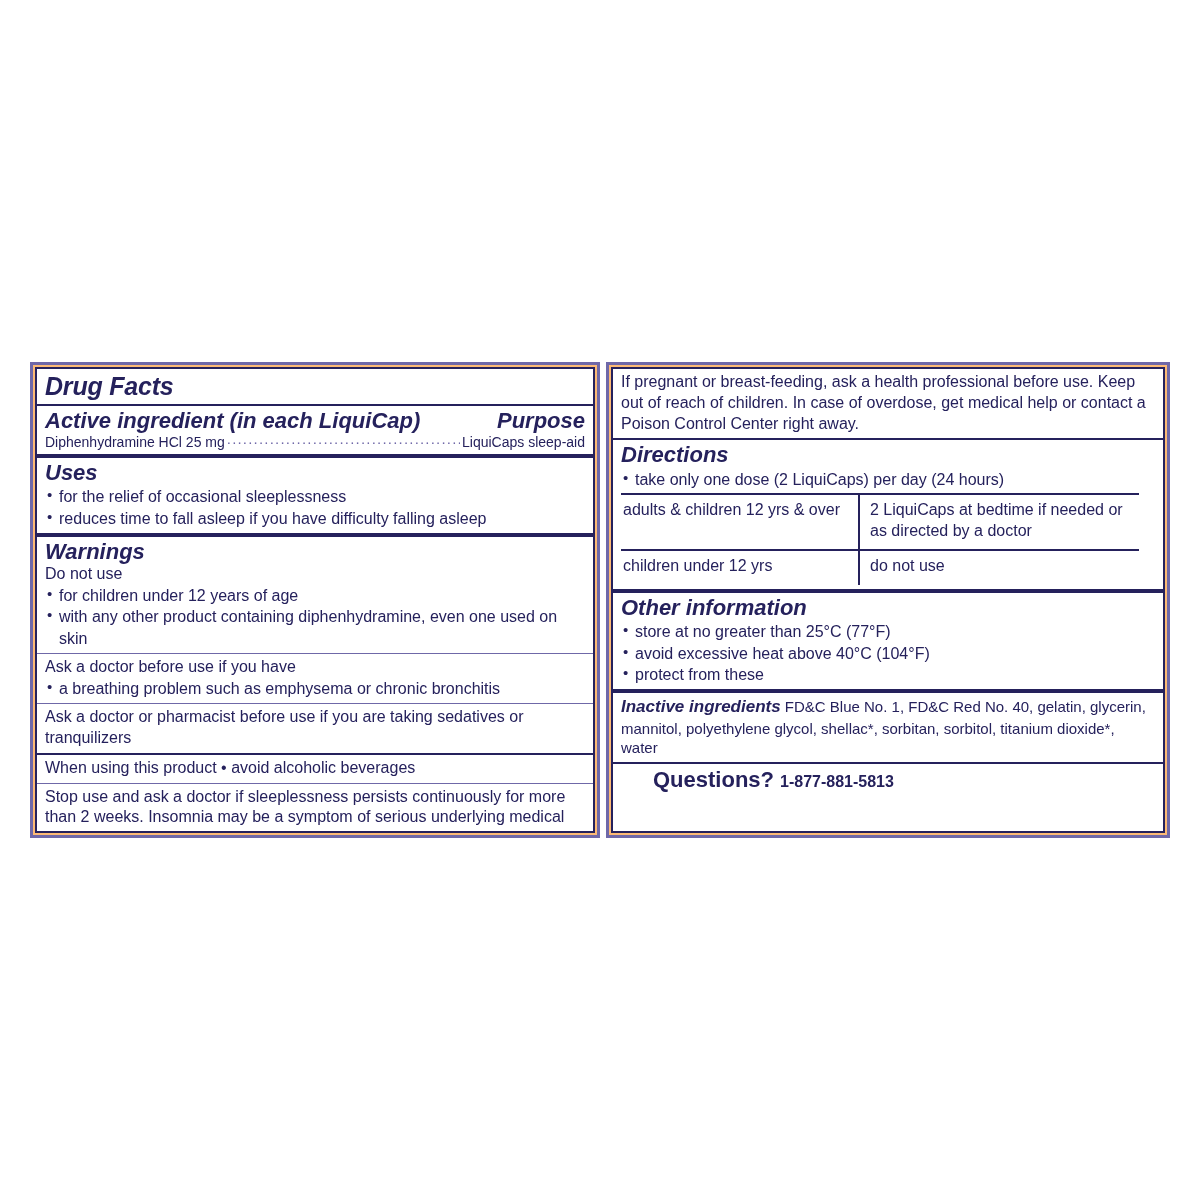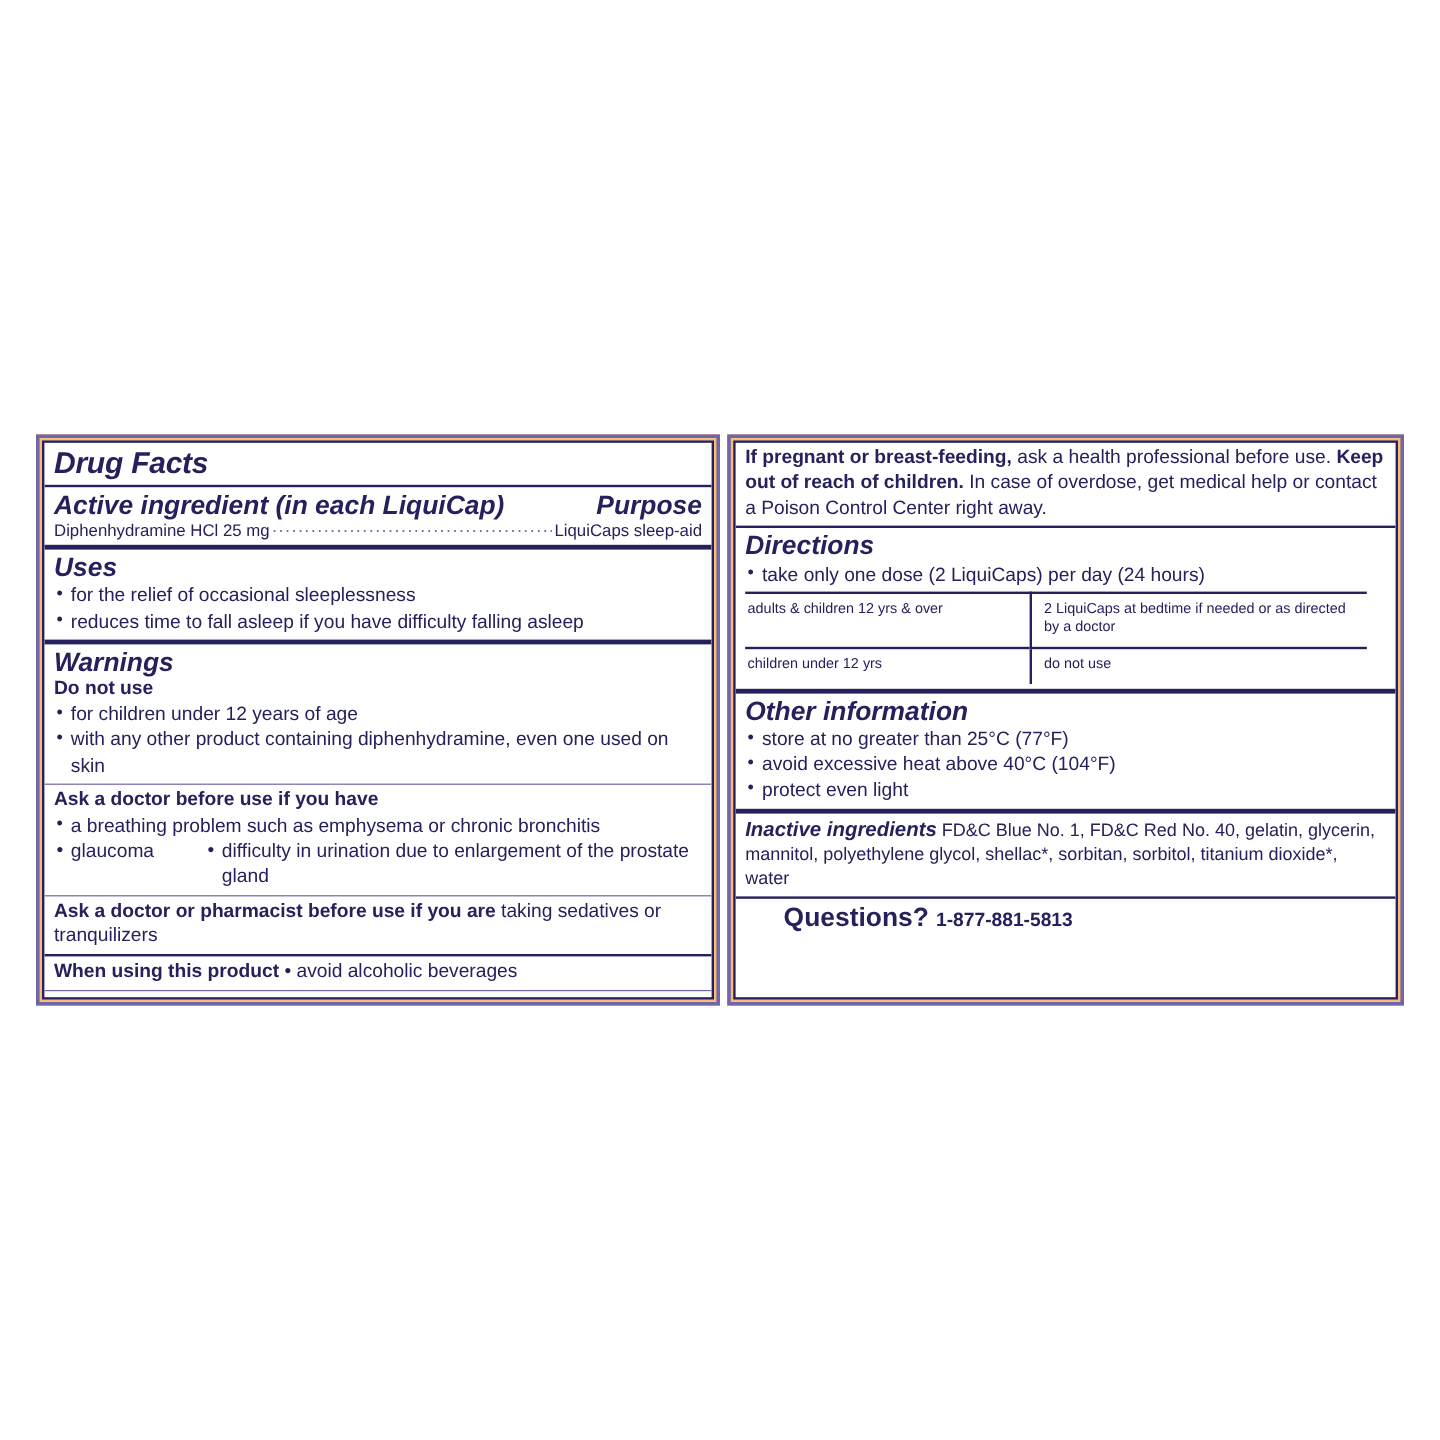--- a/index.html
+++ b/index.html
@@ -62,21 +62,21 @@
     white-space: nowrap;
   }
   .hdr-mid {
     font-size: 22px;
     font-weight: bold;
     font-style: italic;
     line-height: 1.1;
   }
   .bold-lead {
     font-size: 16px;
-    font-weight: bold;
+    font-weight: normal;
     line-height: 1.25;
   }
   .body-txt {
     font-size: 16px;
     line-height: 1.3;
     font-weight: normal;
   }
 
   .flex-row {
     display: flex;
@@ -147,21 +147,21 @@
   }
   .ib-gap { width: 46px; }
 
   
   .dose-table {
     margin-top: 3px;
     width: 100%;
     border-collapse: collapse;
   }
   .dose-table td {
-    font-size: 12px;
+    font-size: 16px;
     line-height: 1.3;
     vertical-align: top;
     padding: 5px 6px 8px 2px;
   }
   .dose-table tr.row-top td  { border-top: 2px solid #25215c; }
   .dose-table tr.row-next td { border-top: 2px solid #25215c; }
   .dose-table td.c1 {
     width: 225px;
     border-right: 2px solid #25215c;
     padding-right: 10px;
@@ -239,25 +239,20 @@
           <li>for children under 12 years of age</li>
           <li>with any other product containing diphenhydramine, even one used on skin</li>
         </ul>
       </div>
 
       <div class="block rule-thin">
         <div class="bold-lead">Ask a doctor before use if you have</div>
         <ul class="bullets">
           <li>a breathing problem such as emphysema or chronic bronchitis</li>
         </ul>
-        <div class="inline-bullets">
-          <span class="ib">glaucoma</span>
-          <span class="ib-gap"></span>
-          <span class="ib">difficulty in urination due to enlargement of the prostate gland</span>
-        </div>
       </div>
 
       <div class="block rule-thin">
         <div class="body-txt">
           <span class="bold-lead">Ask a doctor or pharmacist before use if you are</span>
           <span>taking sedatives or tranquilizers</span>
         </div>
       </div>
 
       <div class="block rule-med">
@@ -308,21 +303,21 @@
           </tbody>
             </table>
         </div>
       </div>
 
       <div class="block rule-thick">
         <div class="hdr-mid">Other information</div>
         <ul class="bullets">
           <li>store at no greater than 25°C (77°F)</li>
           <li>avoid excessive heat above 40°C (104°F)</li>
-          <li>protect even light</li>
+          <li>protect from these</li>
         </ul>
       </div>
 
       <div class="block rule-thick">
         <div class="inactive-p">
           <span class="inactive-hd">Inactive ingredients</span>
           <span>FD&amp;C Blue No. 1, FD&amp;C Red No. 40, gelatin, glycerin, mannitol, polyethylene glycol, shellac*, sorbitan, sorbitol, titanium dioxide*, water</span>
         </div>
       </div>
 

